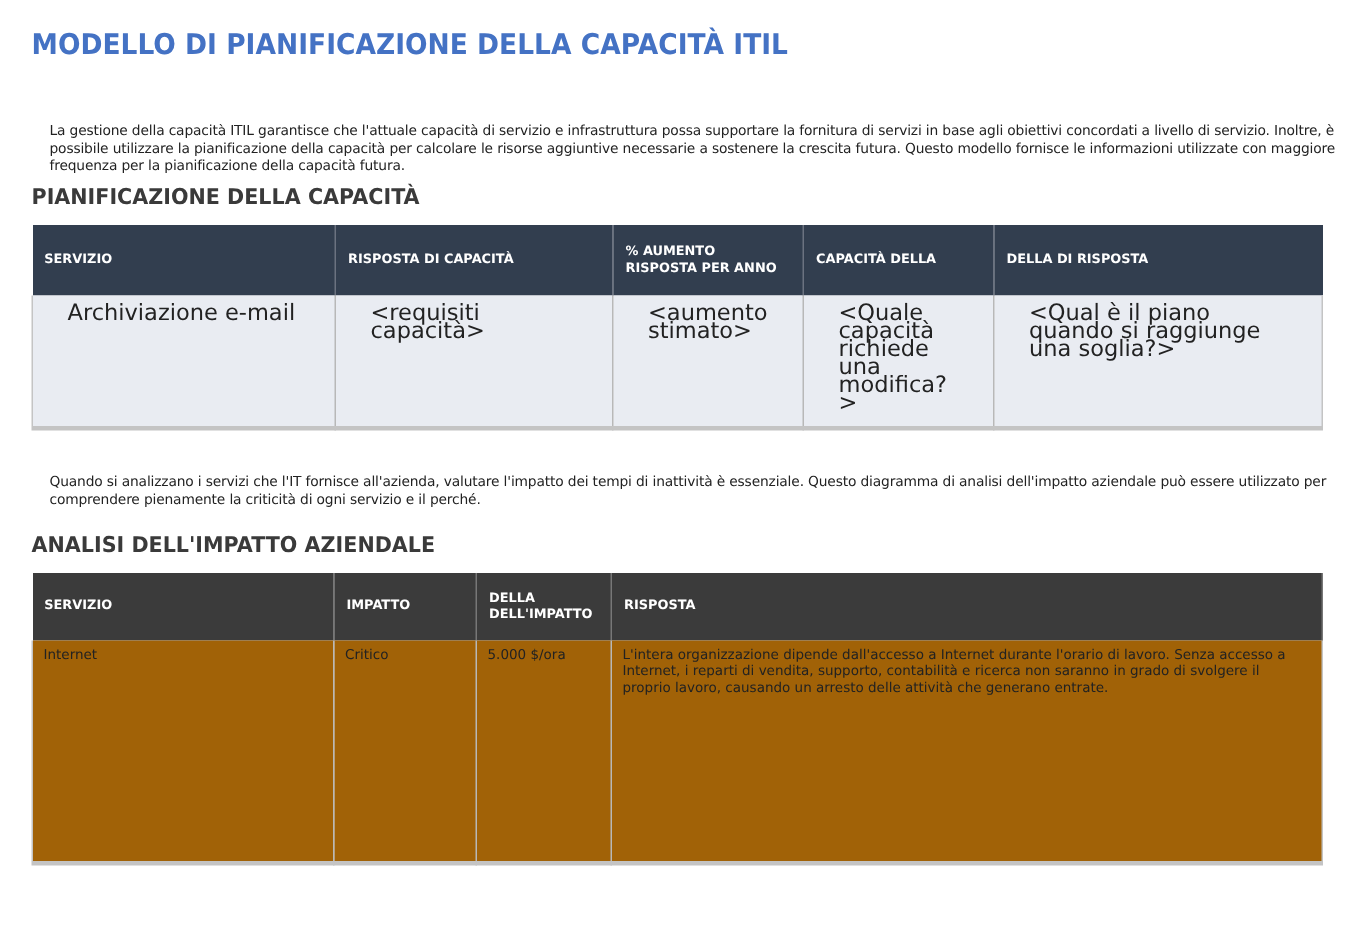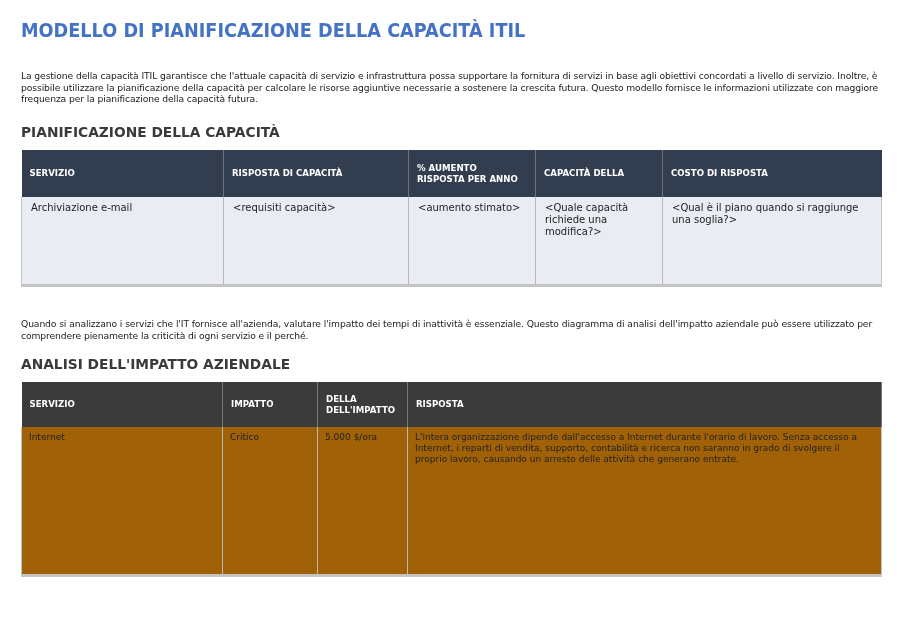--- a/index.html
+++ b/index.html
@@ -1,29 +1,29 @@
 <!DOCTYPE html>
 <html><head>
   <meta charset="utf-8">
   <style>
     html, body { margin: 0; padding: 0; background: #ffffff; }
     body { width: 900px; height: 622px; position: relative; overflow: hidden;
            font-family: "DejaVu Sans", sans-serif; color: #222; }
     .title { position: absolute; left: 21px; top: 19px; margin: 0;
              font-size: 19px; font-weight: bold; color: #4472c4; letter-spacing: 0px;
              font-family: "DejaVu Sans", sans-serif; transform: scaleX(0.93); transform-origin: left; white-space: nowrap; }
-    .para { position: absolute; left: 21px; width: 860px; margin: 0;
+    .para { position: absolute; left: 21px; width: 860px; margin: 12px;
             font-size: 9.2px; line-height: 11.5px; color: #222; letter-spacing: -0.1px; }
     .section-title { position: absolute; left: 21px; margin: 0; font-size: 14.5px; font-weight: bold;
                      color: #3a3a3a; white-space: nowrap; transform: scaleX(0.95); transform-origin: left; }
     table { position: absolute; left: 21px; width: 860px; border-collapse: collapse; table-layout: fixed; }
     th { text-align: left; font-size: 8.6px; font-weight: bold; color: #ffffff; padding: 0 8px;
          line-height: 10.5px; vertical-align: middle; border-right: 1px solid #6b7280; }
     th:last-child { border-right: none; }
-    td { font-size: 10px; line-height: 12px; vertical-align: top; padding: 5px 9px;
+    td { font-size: 15px; line-height: 12px; vertical-align: top; padding: 5px 23px;
          border-right: 1px solid #b8b8b8; color: #222; }
     td:last-child { border-right: 1px solid #c4c4c4; }
     td:first-child { border-left: 1px solid #c4c4c4; }
     #cap-table { top: 150px; border-bottom: 3px solid #c4c4c4; }
     #cap-table thead tr { background: #323e4f; height: 47px; }
     #cap-table tbody tr { background: #e9ecf2; height: 88px; }
     #bia-table { top: 382px; border-bottom: 3px solid #c4c4c4; }
     #bia-table thead tr { background: #3b3b3b; height: 45px; }
     #bia-table tbody tr { background: #a16207; height: 148px; }
     #bia-table td { font-size: 9px; line-height: 11px; padding: 5px 7px; }
@@ -45,35 +45,35 @@
       <col style="width:127px">
       <col style="width:127px">
       <col style="width:219px">
   </colgroup>
   <thead>
     <tr>
       <th>SERVIZIO</th>
       <th>RISPOSTA DI CAPACITÀ</th>
       <th>% AUMENTO RISPOSTA PER ANNO</th>
       <th>CAPACITÀ DELLA</th>
-      <th>COSTO DI RISPOSTA</th>
+      <th>DELLA DI RISPOSTA</th>
     </tr>
   </thead>
   <tbody>
     <tr>
       <td>Archiviazione e-mail</td>
       <td>&lt;requisiti capacità&gt;</td>
       <td>&lt;aumento stimato&gt;</td>
       <td>&lt;Quale capacità richiede una modifica?&gt;</td>
       <td>&lt;Qual è il piano quando si raggiunge una soglia?&gt;</td>
     </tr>
   </tbody>
 </table>
 
-<p class="para" style="top:318px;">Quando si analizzano i servizi che l'IT fornisce all'azienda, valutare l'impatto dei tempi di inattività è essenziale. Questo diagramma di analisi dell'impatto aziendale può essere utilizzato per comprendere pienamente la criticità di ogni servizio e il perché.</p>
+<p class="para" style="top:304px;">Quando si analizzano i servizi che l'IT fornisce all'azienda, valutare l'impatto dei tempi di inattività è essenziale. Questo diagramma di analisi dell'impatto aziendale può essere utilizzato per comprendere pienamente la criticità di ogni servizio e il perché.</p>
 
 <h2 class="section-title" style="top:356px;">ANALISI DELL'IMPATTO AZIENDALE</h2>
 
 <table id="bia-table">
   <colgroup>
     <col style="width:201px">
       <col style="width:95px">
       <col style="width:90px">
       <col style="width:474px">
   </colgroup>

